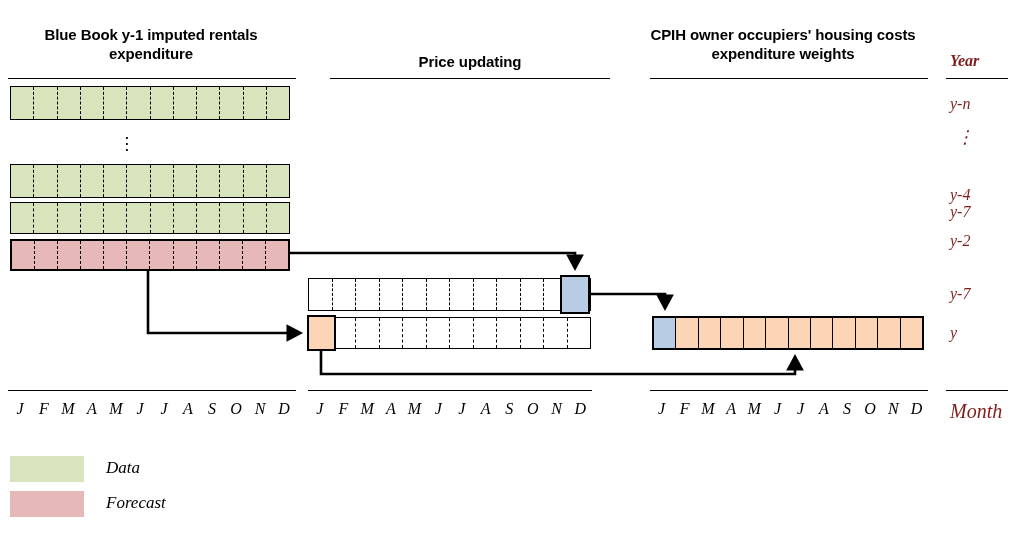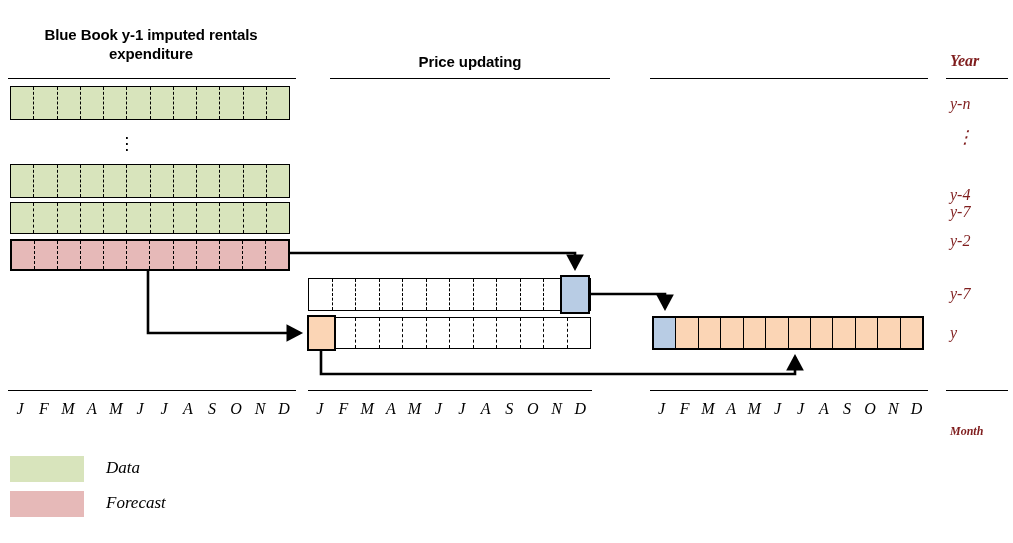--- a/index.html
+++ b/index.html
@@ -42,21 +42,21 @@
   
   .months{position:absolute;display:flex;}
   .months .m{flex:1 1 0;text-align:center;
     font-family:"Liberation Serif", serif;font-style:italic;
     font-size:16px;color:#000;}
 
   
   .yr{position:absolute;font-family:"Liberation Serif", serif;
       font-style:italic;font-size:16px;color:#7f1d1d;}
   .yr.hd{font-weight:bold;font-size:16px;}
-  .yr.mth{font-weight:bold;font-size:12px;margin-top:24px;}
+  .yr.mth{font-weight:normal;font-size:20px;}
 
   
   .lg-sw{position:absolute;width:74px;height:26px;}
   .lg-tx{position:absolute;font-family:"Liberation Serif", serif;
          font-style:italic;font-size:17px;color:#000;}
 
   svg.wires{position:absolute;left:0;top:0;width:1013px;height:543px;
             pointer-events:none;}
 </style>
 </head>
@@ -67,20 +67,23 @@
   <div class="col-head" style="left:6px;top:25px;width:290px;">
     <span>Blue Book y-1 imputed rentals expenditure</span>
   </div>
   <div class="rule" style="left:8px;top:78px;width:288px;"></div>
 
   <div class="col-head" style="left:330px;top:52px;width:280px;">
     <span>Price updating</span>
   </div>
   <div class="rule" style="left:330px;top:78px;width:280px;"></div>
 
+  <div class="col-head" style="left:638px;top:25px;width:290px;">
+    <span>CPIH owner occupiers' housing costs expenditure weights</span>
+  </div>
   <div class="rule" style="left:650px;top:78px;width:278px;"></div>
 
   <div class="yr hd" style="left:950px;top:52px;">Year</div>
   <div class="rule" style="left:946px;top:78px;width:62px;"></div>
 
   <div class="yr" style="left:950px;top:95px;">y-n</div>
   <div class="yr" style="left:956px;top:126px;font-size:18px;">⋮</div>
   <div class="yr" style="left:950px;top:186px;">y-4</div>
   <div class="yr" style="left:950px;top:203px;">y-7</div>
   <div class="yr" style="left:950px;top:232px;">y-2</div>

